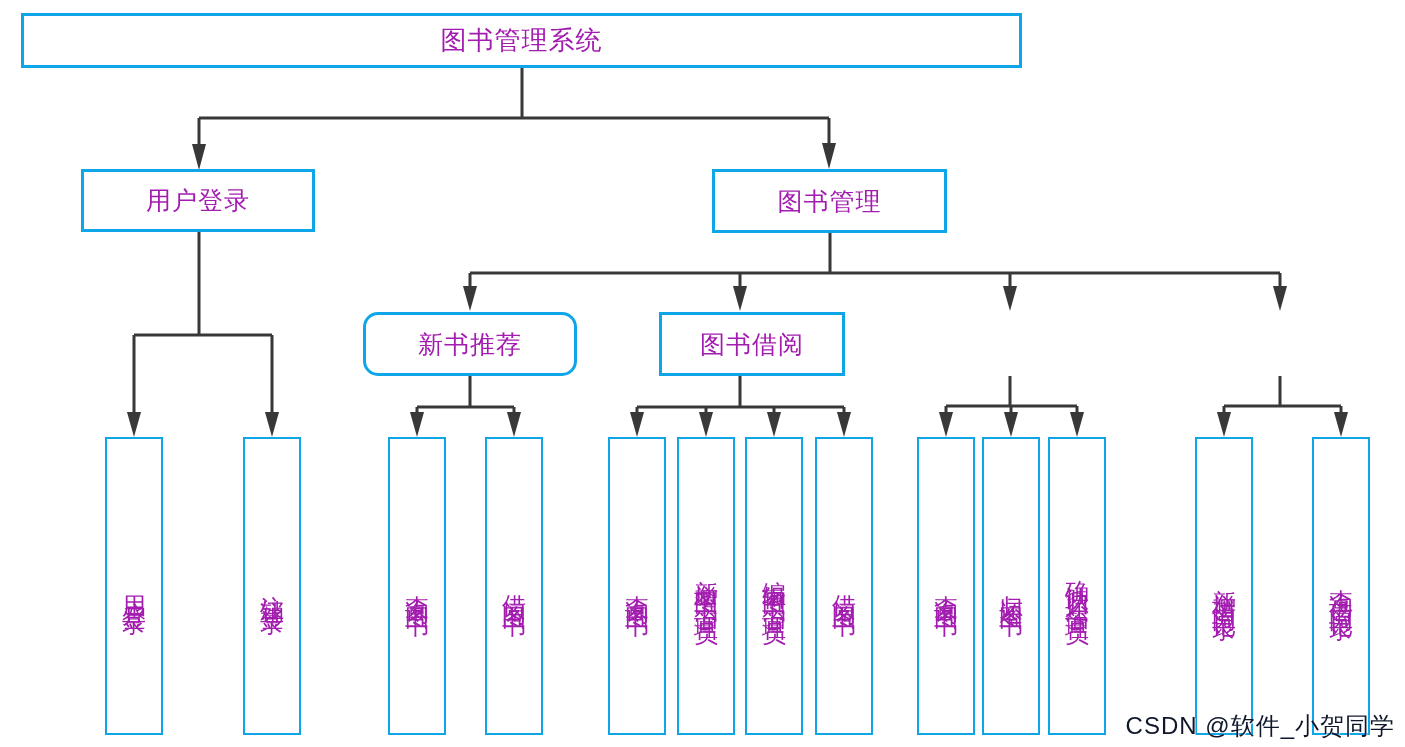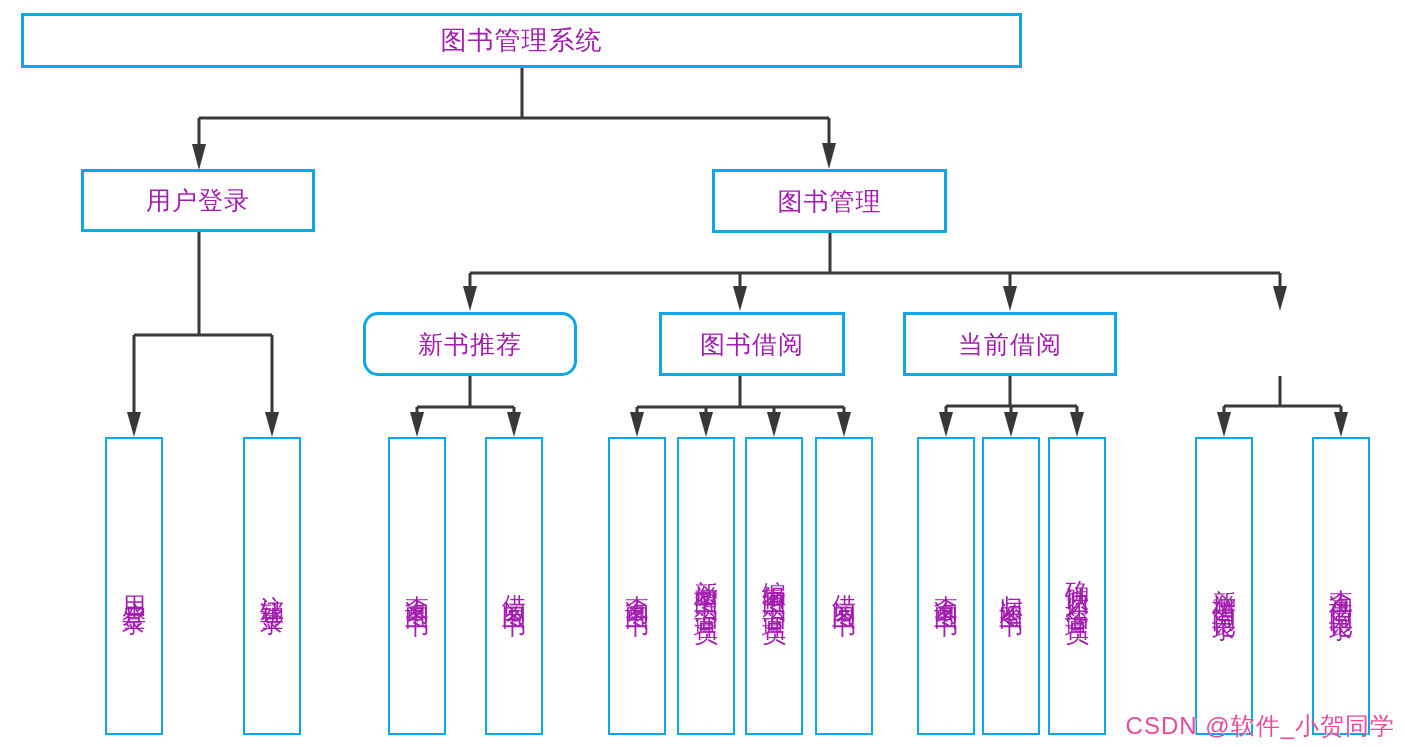--- a/index.html
+++ b/index.html
@@ -39,21 +39,21 @@
     border-width: 2.5px;
     line-height: 1;
     padding-top: 4px;
   }
   .watermark {
     position: absolute;
     right: 10px;
     bottom: 5px;
     font-size: 24px;
     letter-spacing: 1px;
-    color: #ec4899;
+    color: #0f172a;
     text-shadow: 1px 1px 0 rgba(255,255,255,0.7);
     z-index: 5;
     white-space: nowrap;
   }
 </style>
 </head>
 <body>
 
 <div class="canvas">
 
@@ -100,21 +100,20 @@
     </g>
   </svg>
 
   <div class="node root-node" style="left:21px; top:13px; width:1001px; height:55px;">图书管理系统</div>
 
   <div class="node h" style="left:81px; top:169px; width:234px; height:63px;">用户登录</div>
   <div class="node h" style="left:712px; top:169px; width:235px; height:64px;">图书管理</div>
 
   <div class="node h" style="left:363px; top:312px; width:214px; height:64px;border-radius:15px;">新书推荐</div>
   <div class="node h" style="left:659px; top:312px; width:186px; height:64px;">图书借阅</div>
-  <div class="node h" style="left:903px; top:312px; width:214px; height:64px;">当前借阅</div>
 
   <div class="node vert" style="left:105px; top:437px; width:58px; height:298px;">用户登录</div>
   <div class="node vert" style="left:243px; top:437px; width:58px; height:298px;">注销登录</div>
 
   <div class="node vert" style="left:388px; top:437px; width:58px; height:298px;">查询图书</div>
   <div class="node vert" style="left:485px; top:437px; width:58px; height:298px;">借阅图书</div>
 
   <div class="node vert" style="left:608px; top:437px; width:58px; height:298px;">查询图书</div>
   <div class="node vert" style="left:677px; top:437px; width:58px; height:298px;">新增图书（管理员）</div>
   <div class="node vert" style="left:745px; top:437px; width:58px; height:298px;">编辑图书（管理员）</div>

